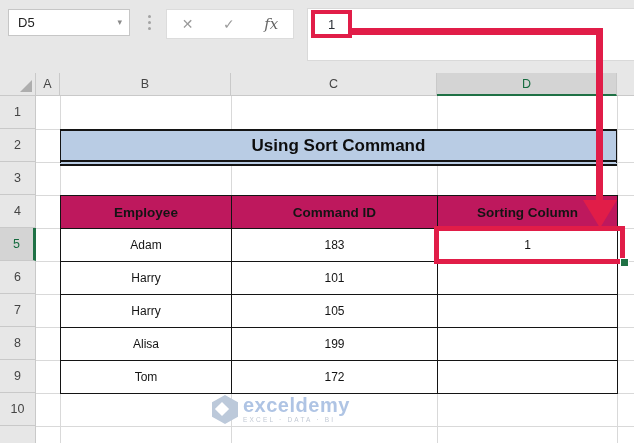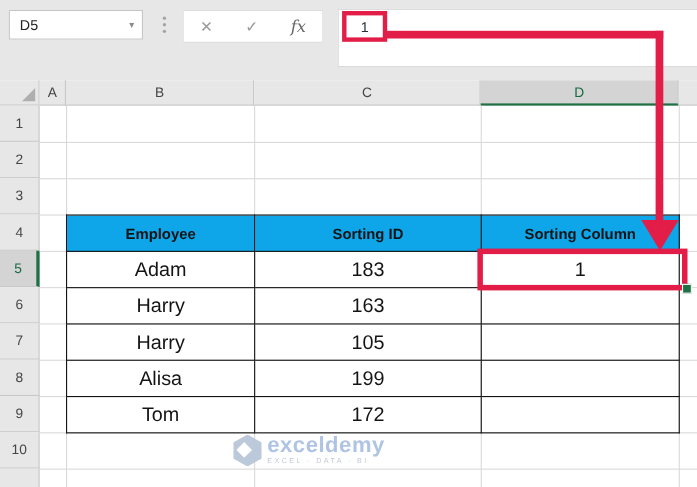--- a/index.html
+++ b/index.html
@@ -76,22 +76,22 @@
   
   .title{position:absolute;left:60px;top:129px;width:557px;height:37px;box-sizing:border-box;
          background:#b9cce4;border-top:2px solid var(--ink);border-bottom:6px double var(--ink);
          border-left:1px solid var(--ink);border-right:1px solid var(--ink);
          display:flex;align-items:center;justify-content:center;
          font-size:17px;font-weight:bold;color:#0d0d0d;}
 
   
   .tbl{position:absolute;left:60px;top:195px;border-collapse:collapse;table-layout:fixed;}
   .tbl td{border:1.5px solid var(--ink);height:33px;box-sizing:border-box;padding:0;
-          text-align:center;vertical-align:middle;font-size:18px;color:var(--ink);}
-  .tbl tr.hdr td{background:#0ea5e9;font-weight:bold;font-size:13.5px;}
+          text-align:center;vertical-align:middle;font-size:12px;color:var(--ink);}
+  .tbl tr.hdr td{background:#be185d;font-weight:bold;font-size:13.5px;}
   .w-b{width:171px;}.w-c{width:206px;}.w-d{width:180px;}
 
   
   .d5box{position:absolute;left:434px;top:226px;width:191px;height:38px;box-sizing:border-box;
          border:5px solid var(--red);}
   .fillhandle{position:absolute;left:620px;top:258px;width:7px;height:7px;background:var(--green);
               border:1px solid #fff;box-sizing:content-box;}
   .arr-h{position:absolute;left:349px;top:28px;width:254px;height:7px;background:var(--red);}
   .arr-v{position:absolute;left:596px;top:28px;width:7px;height:174px;background:var(--red);}
   .arr-head{position:absolute;left:583px;top:200px;width:0;height:0;
@@ -161,36 +161,37 @@
   <div class="gh gh10"></div>
 
   <div class="wm">
     <span class="wm-logo"></span>
     <span class="wm-text">
       <span class="wm-brand">exceldemy</span>
       <span class="wm-tag">EXCEL · DATA · BI</span>
     </span>
   </div>
 
+  <div class="title">Using Sort Command</div>
 
   <table class="tbl">
     <tbody>
         <tr class="hdr">
       <td class="w-b">Employee</td>
-      <td class="w-c">Sorting ID</td>
+      <td class="w-c">Command ID</td>
       <td class="w-d">Sorting Column</td>
     </tr>
     <tr>
       <td>Adam</td>
       <td>183</td>
       <td>1</td>
     </tr>
     <tr>
       <td>Harry</td>
-      <td>163</td>
+      <td>101</td>
       <td></td>
     </tr>
     <tr>
       <td>Harry</td>
       <td>105</td>
       <td></td>
     </tr>
     <tr>
       <td>Alisa</td>
       <td>199</td>

